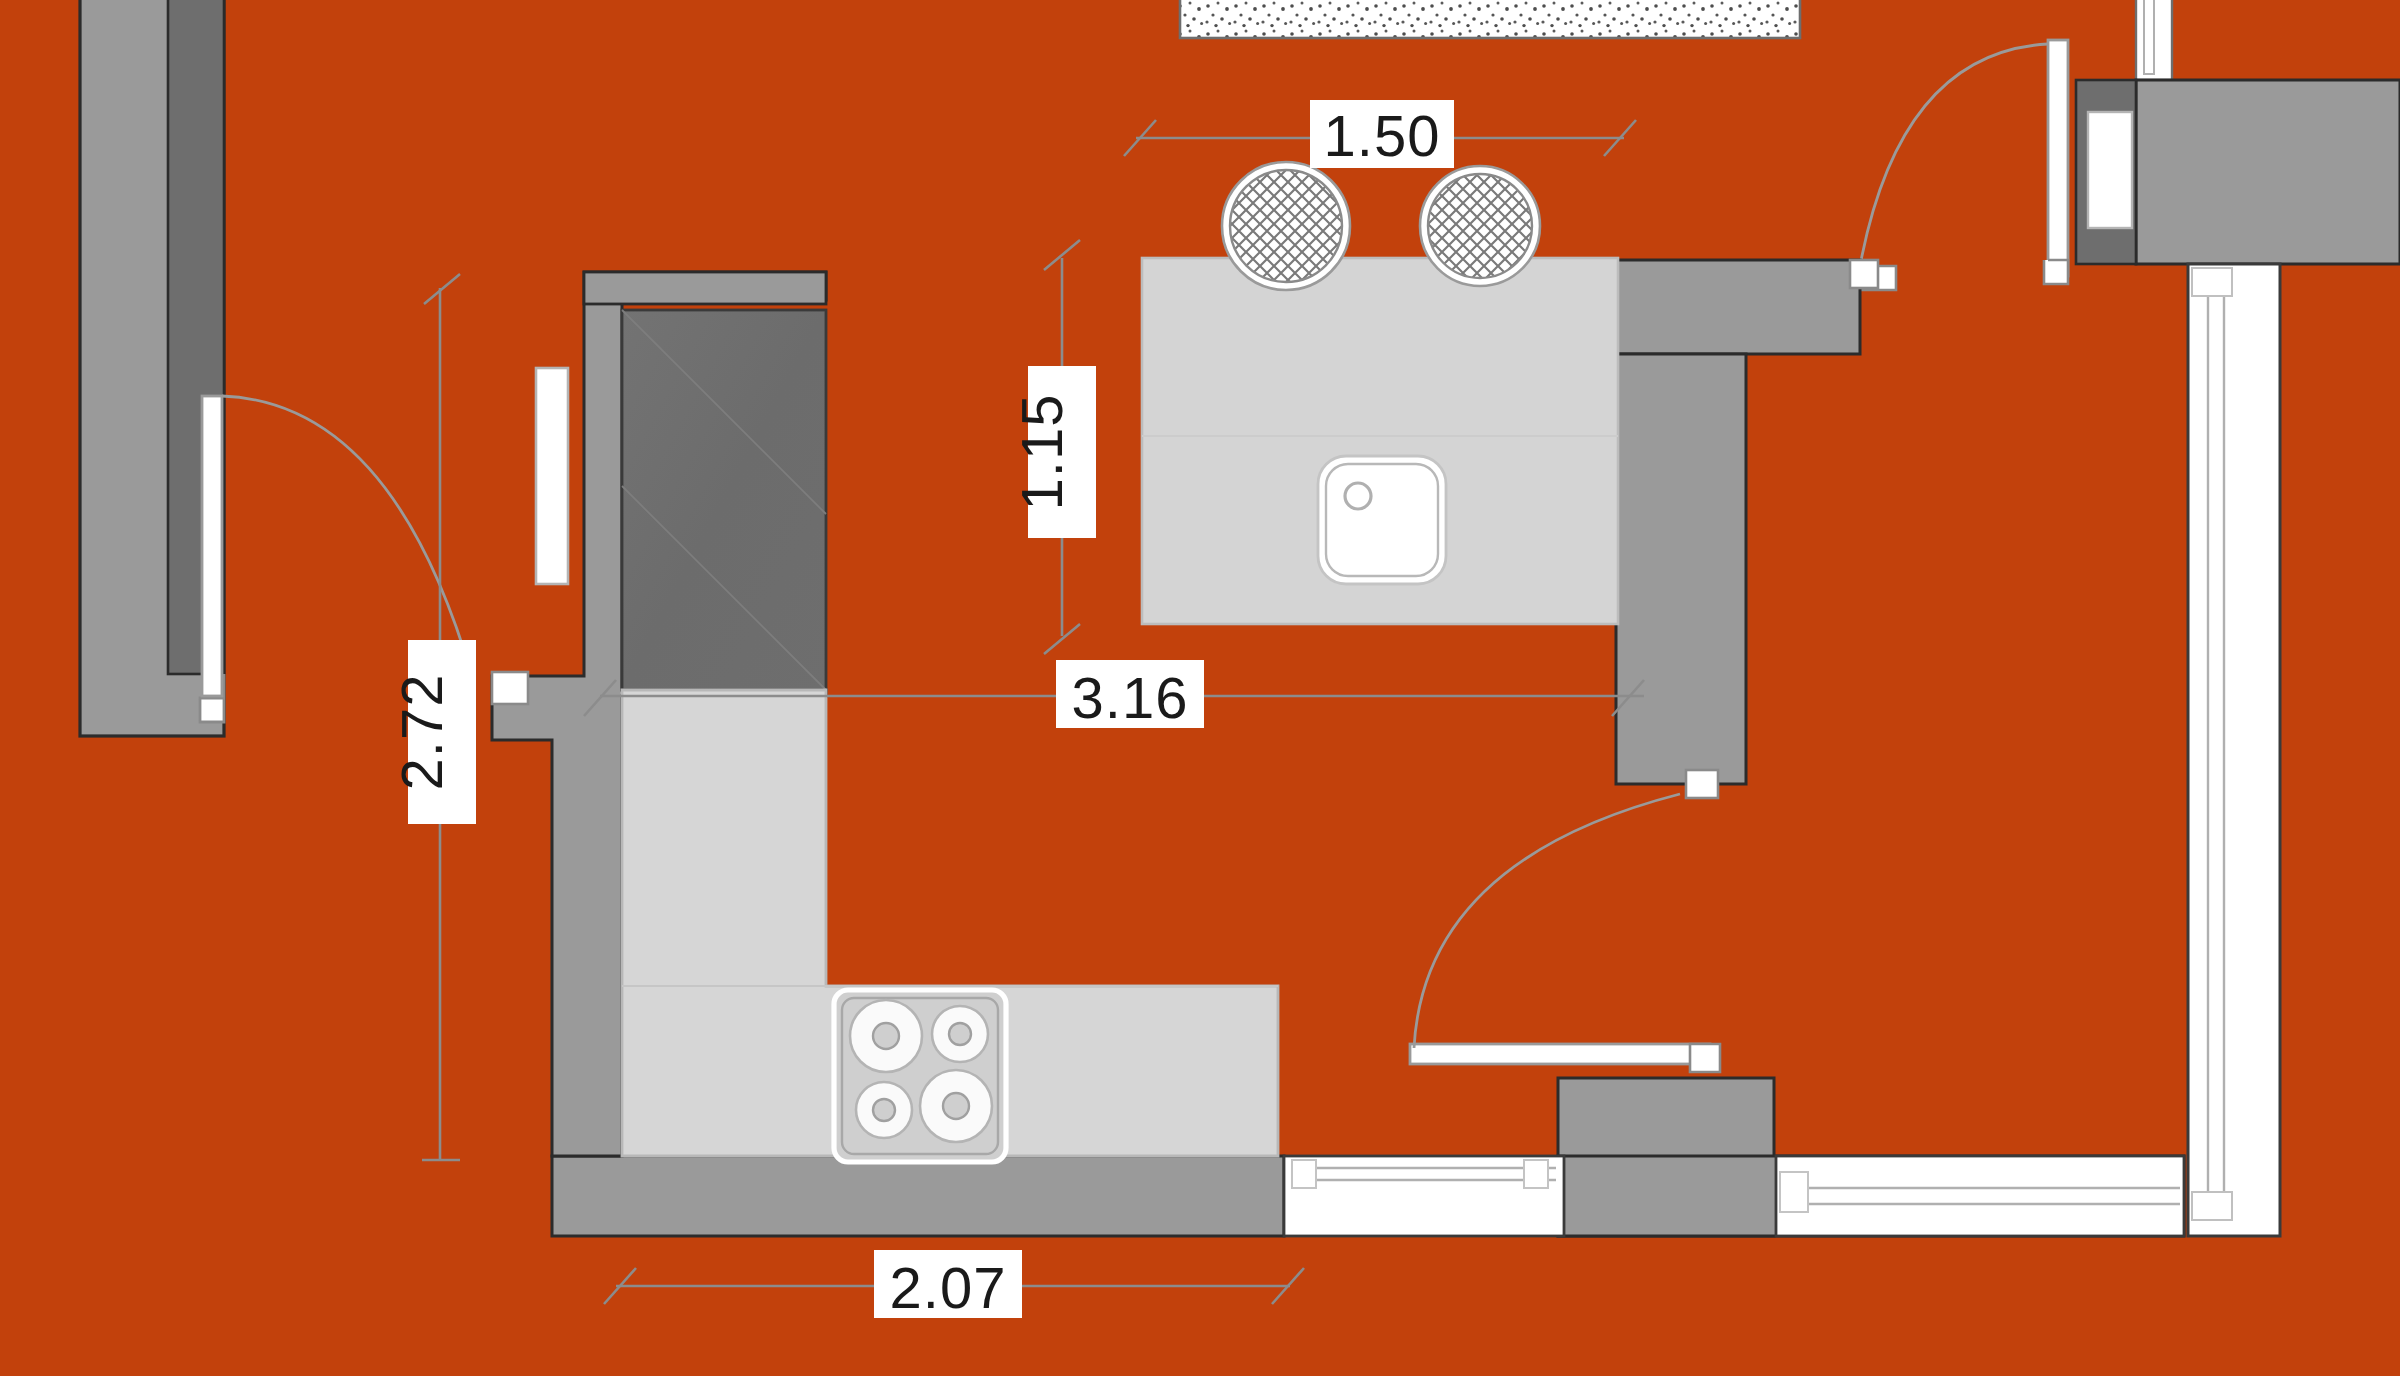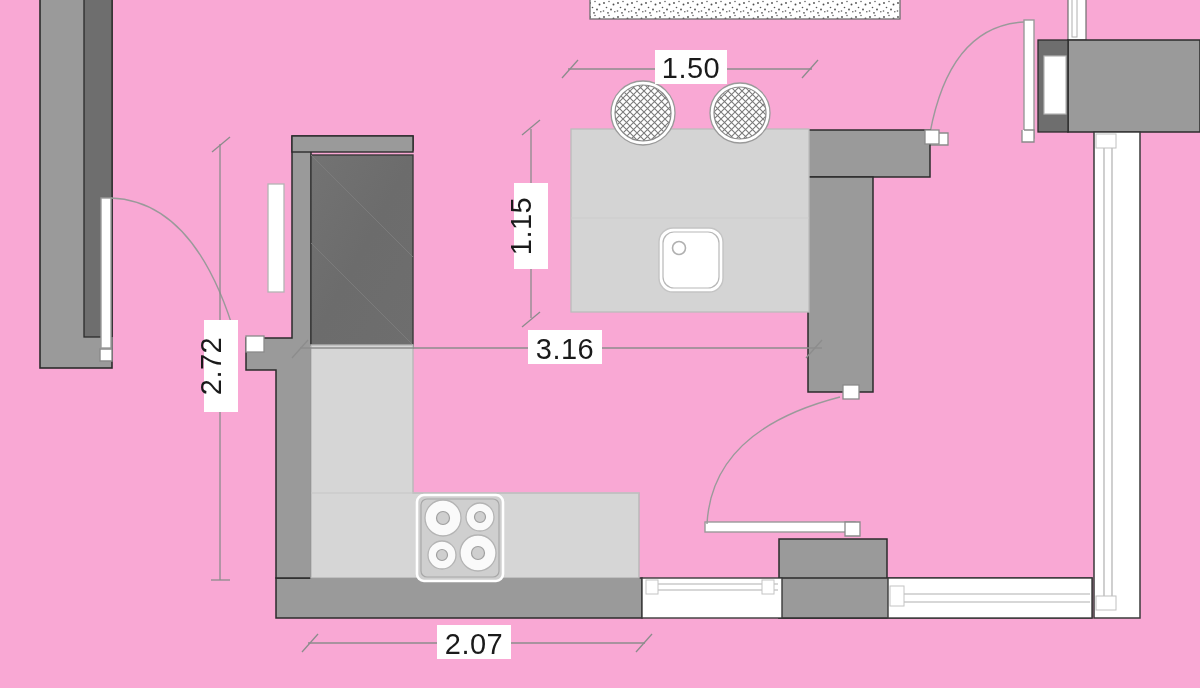--- a/index.html
+++ b/index.html
@@ -10,21 +10,21 @@
   body {
     width: 1200px;
     height: 688px;
     overflow: hidden;
     font-family: "Liberation Sans", sans-serif;
   }
   #plan-root {
     position: relative;
     width: 1200px;
     height: 688px;
-    background: #f9a8d4;
+    background: #c2410c;
   }
   #floorplan-svg {
     display: block;
     width: 1200px;
     height: 688px;
   }
   .dim-text {
     font-family: "Liberation Sans", sans-serif;
     font-size: 29px;
     fill: #1a1a1a;

